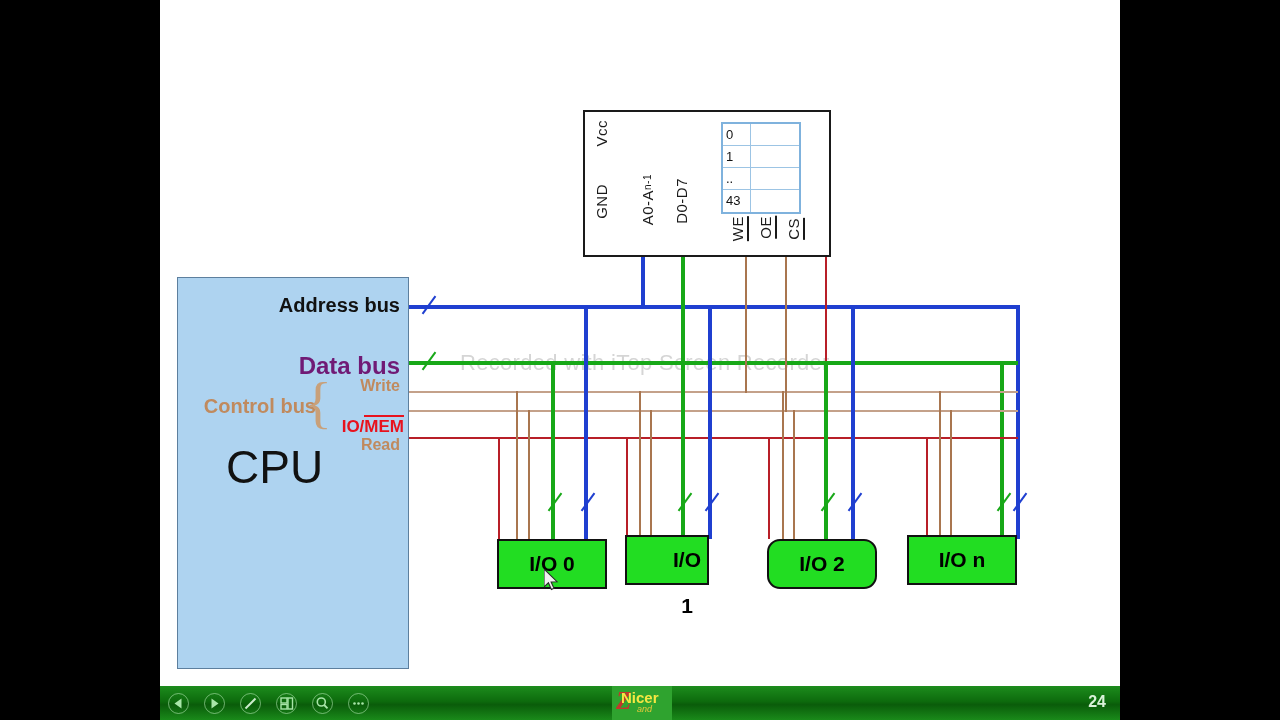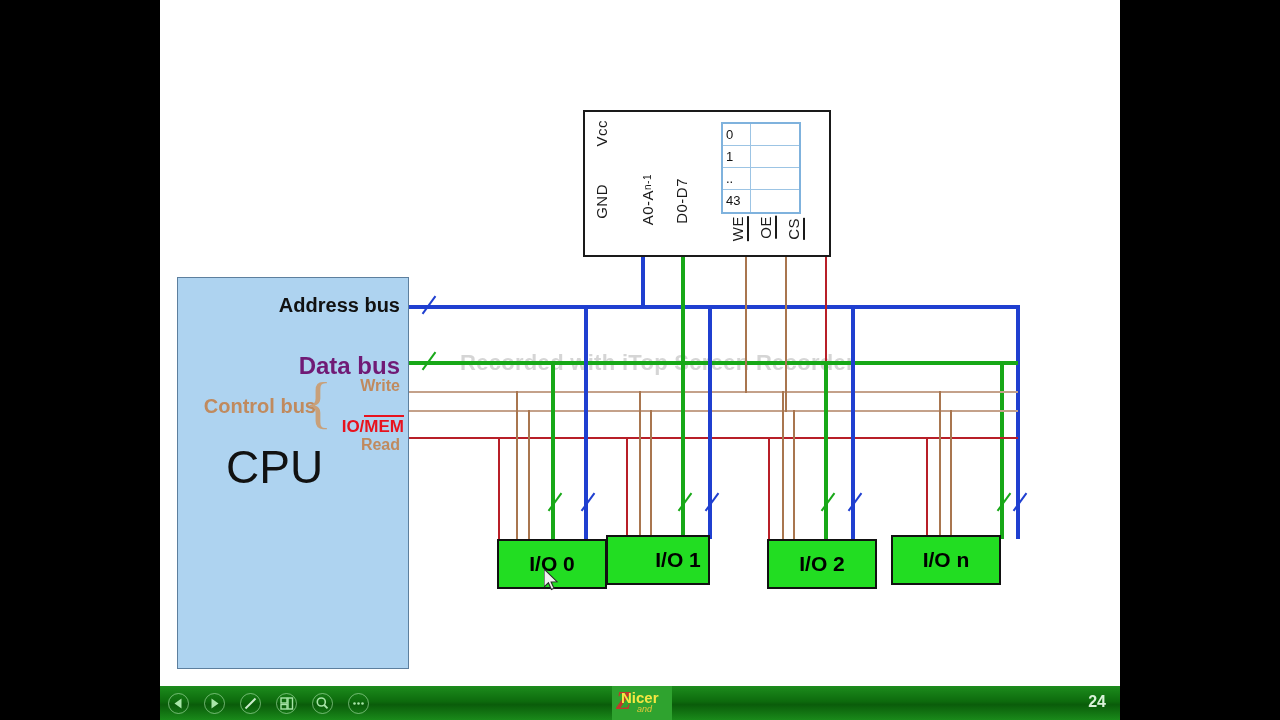--- a/index.html
+++ b/index.html
@@ -156,21 +156,21 @@
     transform: rotate(36deg);
   }
 
   
   #watermark {
     left: 300px; top: 262px;
     font-size: 22px;
     color: rgba(150,150,150,0.40);
     white-space: nowrap;
     letter-spacing: 0.3px;
-    font-weight: 700;
+    font-weight: 400;
   }
 
   
   #cursor { left: 384px; top: 481px; width: 16px; height: 24px; }
 
   
   #bottom-bar {
     position: absolute;
     left: 160px; top: 686px; width: 960px; height: 34px;
     background: linear-gradient(to bottom, #1d8c1d 0%, #0d6b0d 45%, #0a5c0a 55%, #1a8a1a 100%);
@@ -306,23 +306,23 @@
       <div class="slash" style="left:667px; top:403px; border-color:#18a818;"></div>
       <div class="slash" style="left:694px; top:403px; border-color:#1f3fd0;"></div>
 
       <div class="w wv" style="left:766px; top:349px; height:102px; border-left-width:2px; border-color:#b81f28;"></div>
       <div class="w wv" style="left:779px; top:303px; height:148px; border-left-width:2px; border-color:#a9764f;"></div>
       <div class="w wv" style="left:790px; top:322px; height:129px; border-left-width:2px; border-color:#a9764f;"></div>
       <div class="slash" style="left:843px; top:403px; border-color:#18a818;"></div>
       <div class="slash" style="left:859px; top:403px; border-color:#1f3fd0;"></div>
 
       <div class="io-box" style="left:337px; top:451px; width:110px;">I/O 0</div>
-      <div class="io-box" style="left:446px; top:447px; width:104px;padding-left:40px;">I/O 1</div>
-      <div class="io-box" style="left:607px; top:451px; width:110px;">I/O 2</div>
-      <div class="io-box" style="left:731px; top:447px; width:110px;">I/O n</div>
+      <div class="io-box" style="left:465px; top:447px; width:84px;padding-left:40px;">I/O 1</div>
+      <div class="io-box" style="left:607px; top:451px; width:110px;border-radius:13px;">I/O 2</div>
+      <div class="io-box" style="left:747px; top:447px; width:110px;">I/O n</div>
 
       <svg class="abs" id="cursor" viewBox="0 0 16 24">
         <polygon points="0,0 0,18 4.4,13.8 7.4,20.5 10,19.3 7.1,12.9 13,12.7" fill="#f2f2f2" stroke="#2b2b2b" stroke-width="1.1"></polygon>
       </svg>
 
     </div>
   </div>
 
   <div id="bottom-bar">
 

